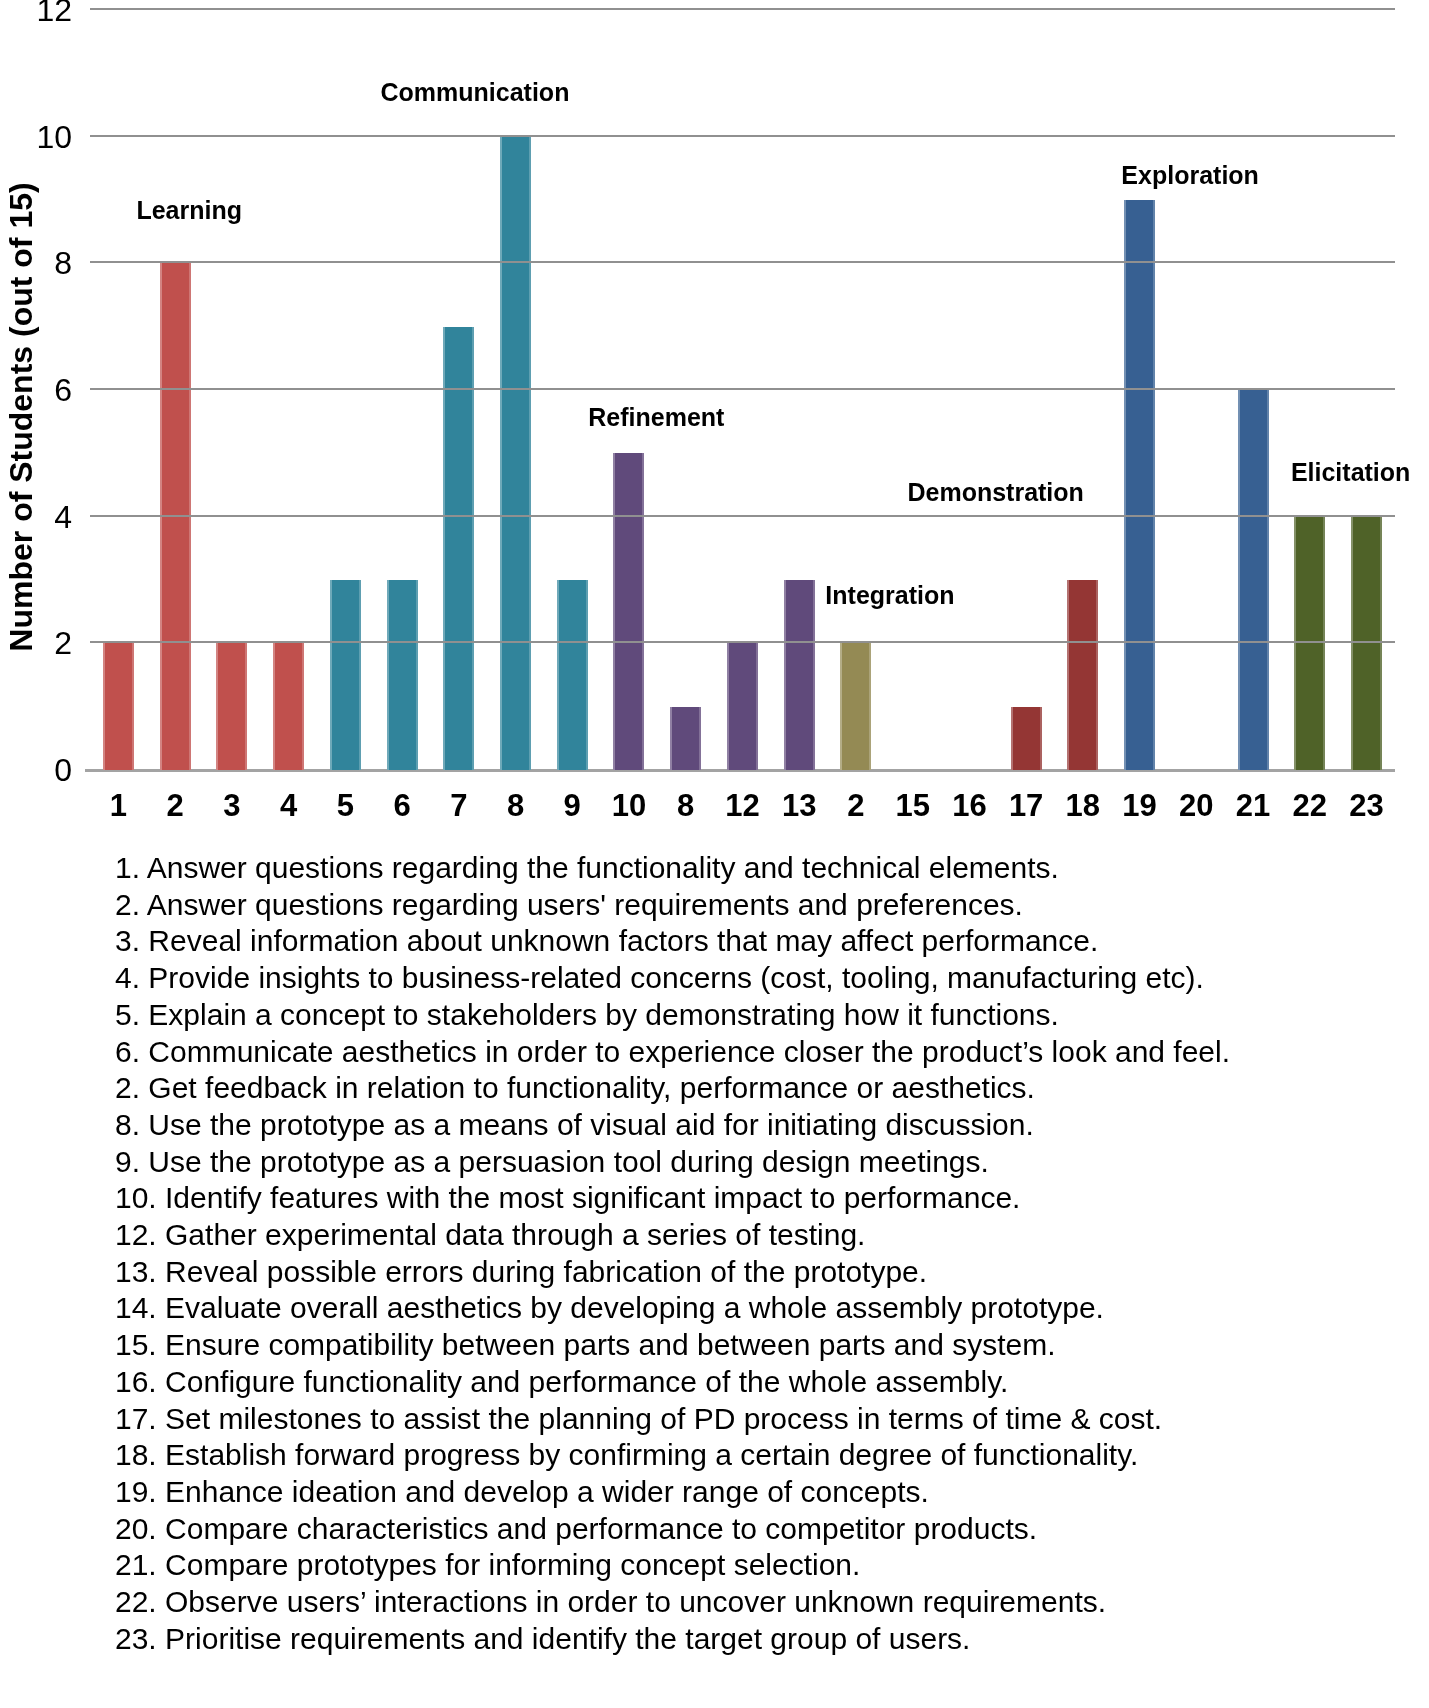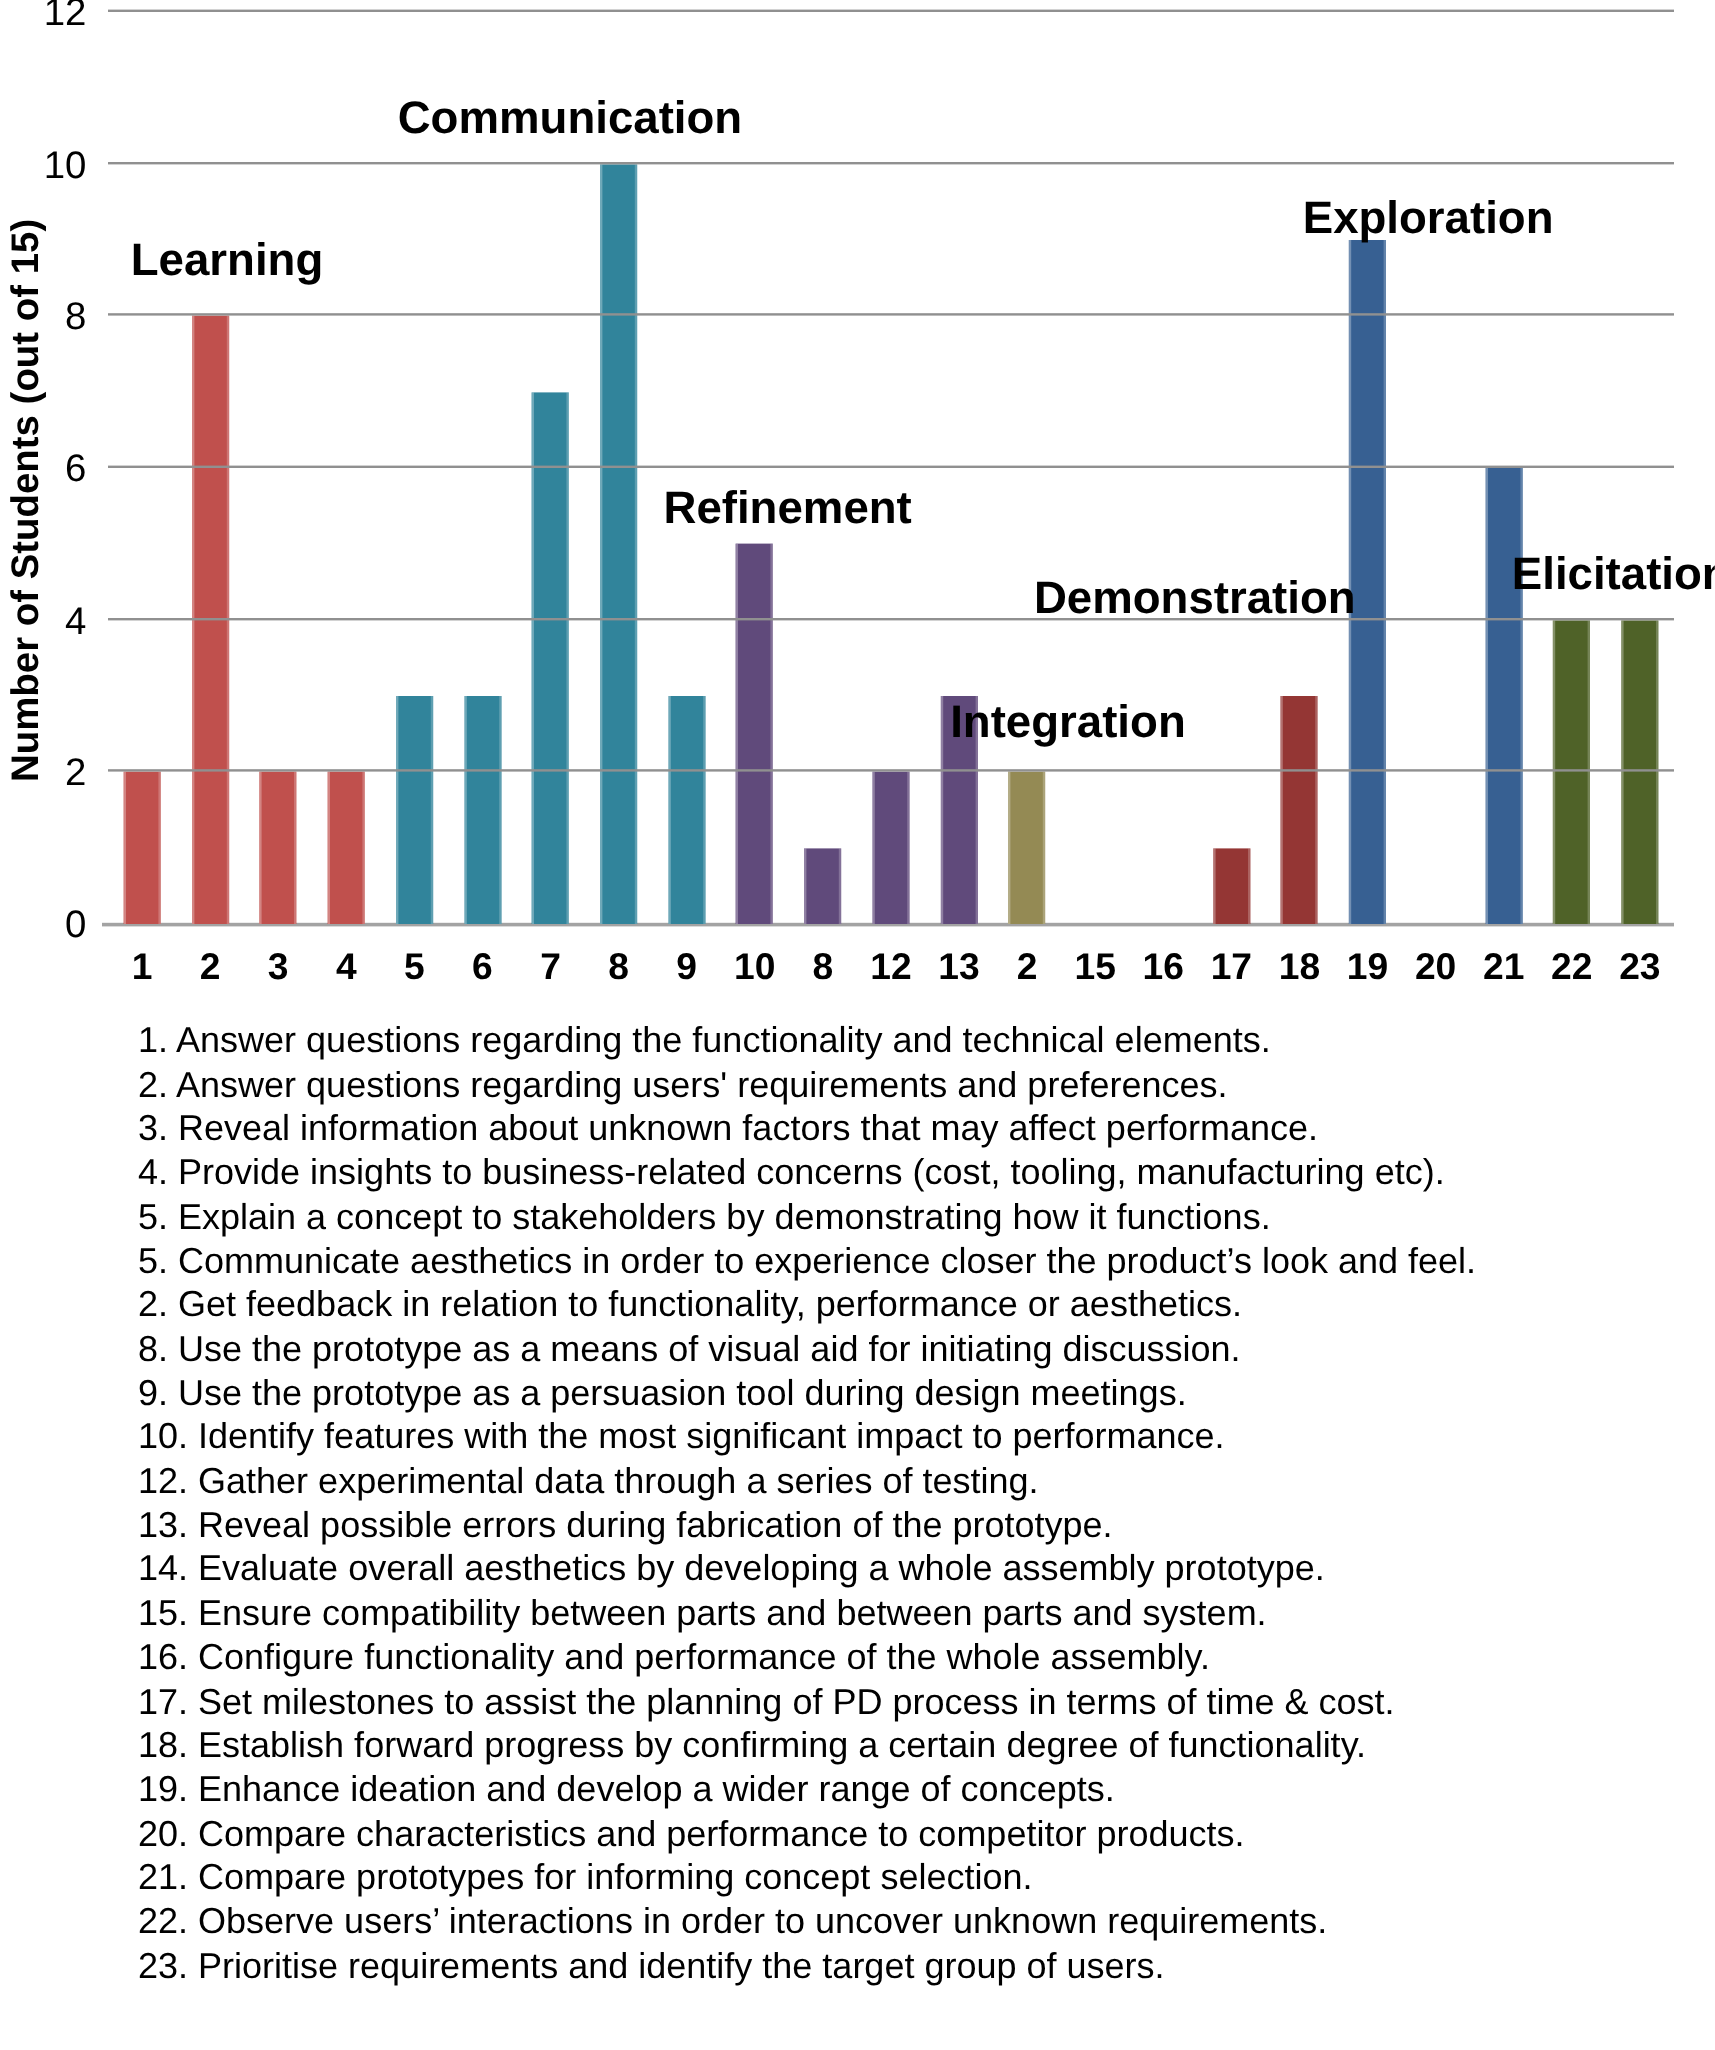--- a/index.html
+++ b/index.html
@@ -23,21 +23,21 @@
   .gridline{position:absolute;left:0;right:0;height:2px;background:#909090;}
   .x-axis-line{position:absolute;left:-5px;right:0;bottom:-2px;height:3px;background:#a3a3a3;}
   .bars{position:absolute;left:0;top:0;width:100%;height:100%;display:flex;align-items:flex-end;}
   .bar-slot{flex:1;display:flex;justify-content:center;align-items:flex-end;height:100%;}
   .bar{
     width:31px;
     box-shadow:inset 2px 0 0 rgba(255,255,255,.30), inset -2px 0 0 rgba(255,255,255,.22);
   }
   .group-label{
     position:absolute;transform:translateX(-50%);
-    font-weight:bold;font-size:38px;white-space:nowrap;line-height:1;
+    font-weight:bold;font-size:25px;white-space:nowrap;line-height:1;
   }
   .x-labels{
     position:absolute;left:90px;top:788px;width:1305px;display:flex;
   }
   .x-label{flex:1;text-align:center;font-weight:bold;font-size:31px;}
   .legend{
     position:absolute;left:115px;top:850px;width:1300px;
     font-size:30px;line-height:36.7px;
   }
   .legend-row{white-space:nowrap;}
@@ -169,21 +169,21 @@
       <div class="x-label">23</div>
     </div>
 </div>
 
 <div class="legend">
     <div class="legend-row">1. Answer questions regarding the functionality and technical elements.</div>
     <div class="legend-row">2. Answer questions regarding users' requirements and preferences.</div>
     <div class="legend-row">3. Reveal information about unknown factors that may affect performance.</div>
     <div class="legend-row">4. Provide insights to business-related concerns (cost, tooling, manufacturing etc).</div>
     <div class="legend-row">5. Explain a concept to stakeholders by demonstrating how it functions.</div>
-    <div class="legend-row">5. Communicate aesthetics in order to experience closer the product’s look and feel.</div>
+    <div class="legend-row">6. Communicate aesthetics in order to experience closer the product’s look and feel.</div>
     <div class="legend-row">2. Get feedback in relation to functionality, performance or aesthetics.</div>
     <div class="legend-row">8. Use the prototype as a means of visual aid for initiating discussion.</div>
     <div class="legend-row">9. Use the prototype as a persuasion tool during design meetings.</div>
     <div class="legend-row">10. Identify features with the most significant impact to performance.</div>
     <div class="legend-row">12. Gather experimental data through a series of testing.</div>
     <div class="legend-row">13. Reveal possible errors during fabrication of the prototype.</div>
     <div class="legend-row">14. Evaluate overall aesthetics by developing a whole assembly prototype.</div>
     <div class="legend-row">15. Ensure compatibility between parts and between parts and system.</div>
     <div class="legend-row">16. Configure functionality and performance of the whole assembly.</div>
     <div class="legend-row">17. Set milestones to assist the planning of PD process in terms of time &amp; cost.</div>

